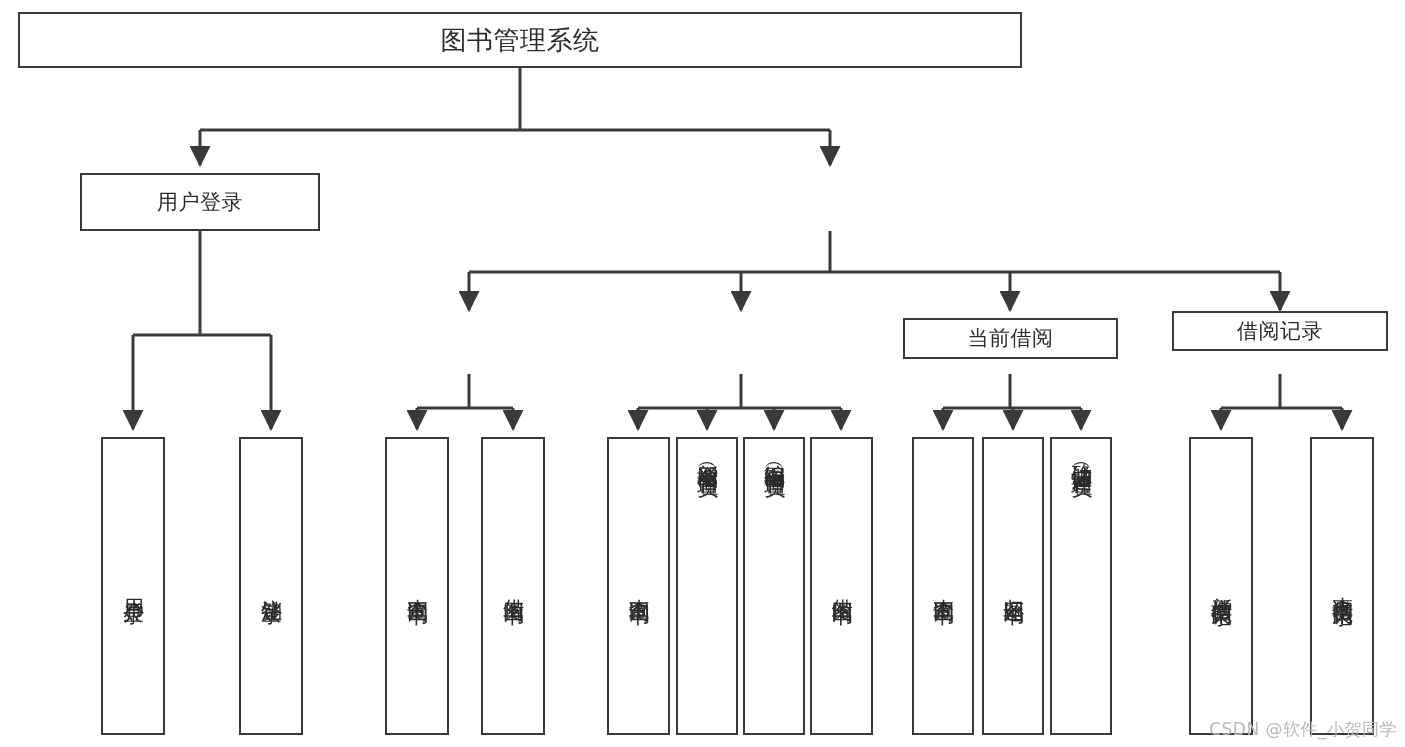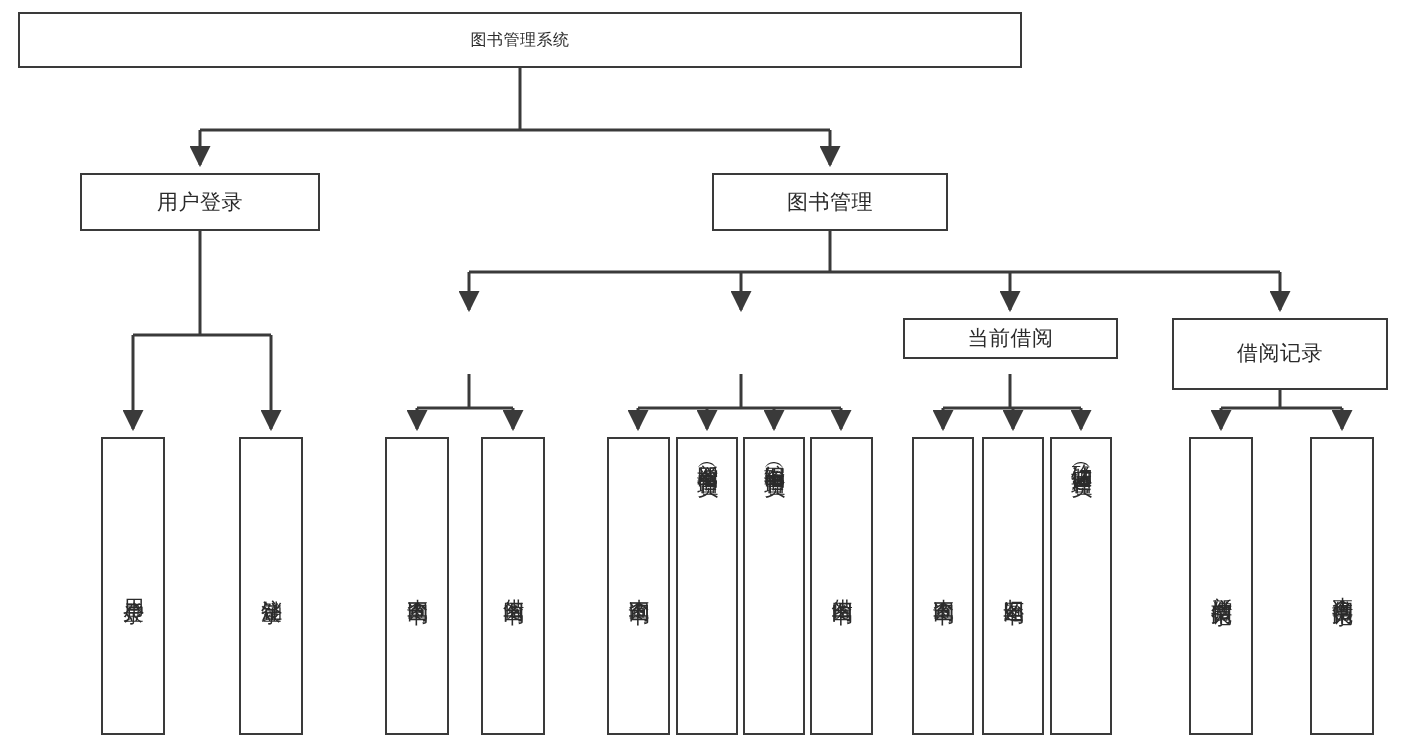--- a/index.html
+++ b/index.html
@@ -44,21 +44,21 @@
     letter-spacing: 0.5px;
     white-space: nowrap;
   }
 
   
   .node.horiz .label {
     font-size: 21px;
     line-height: 1;
   }
   .node.root .label {
-    font-size: 16px;
+    font-size: 26px;
   }
 
   
   .node.vert {
     align-items: flex-start;
     justify-content: center;
     padding-top: 8px;
   }
   .node.vert .label {
     writing-mode: vertical-rl;
@@ -141,28 +141,25 @@
     </g>
   </svg>
 
   <div class="node horiz root" style="left:18px; top:12px; width:1004px; height:56px;">
     <span class="label">图书管理系统</span>
   </div>
 
   <div class="node horiz" style="left:80px; top:173px; width:240px; height:58px;">
     <span class="label">用户登录</span>
   </div>
-  <div class="node horiz" style="left:712px; top:173px; width:236px; height:58px;">
-    <span class="label">图书管理</span>
-  </div>
 
   <div class="node horiz" style="left:903px; top:318px; width:215px; height:41px;">
     <span class="label">当前借阅</span>
   </div>
-  <div class="node horiz" style="left:1172px; top:318px; width:216px; height:72px;font-family:Liberation Mono, monospace;">
+  <div class="node horiz" style="left:1172px; top:311px; width:216px; height:40px;">
     <span class="label">借阅记录</span>
   </div>
 
   <div class="node vert center" style="left:101px; top:437px; width:64px; height:298px;">
     <span class="label">用户登录</span>
   </div>
 
   <div class="node vert center" style="left:239px; top:437px; width:64px; height:298px;">
     <span class="label">注销登录</span>
   </div>
@@ -204,14 +201,15 @@
   </div>
 
   <div class="node vert center" style="left:1189px; top:437px; width:64px; height:298px;">
     <span class="label">新增借阅记录</span>
   </div>
 
   <div class="node vert center" style="left:1310px; top:437px; width:64px; height:298px;">
     <span class="label">查询借阅记录</span>
   </div>
 
+  <div id="watermark">CSDN @软件_小贺同学</div>
 
 </div>
 
 </body></html>

